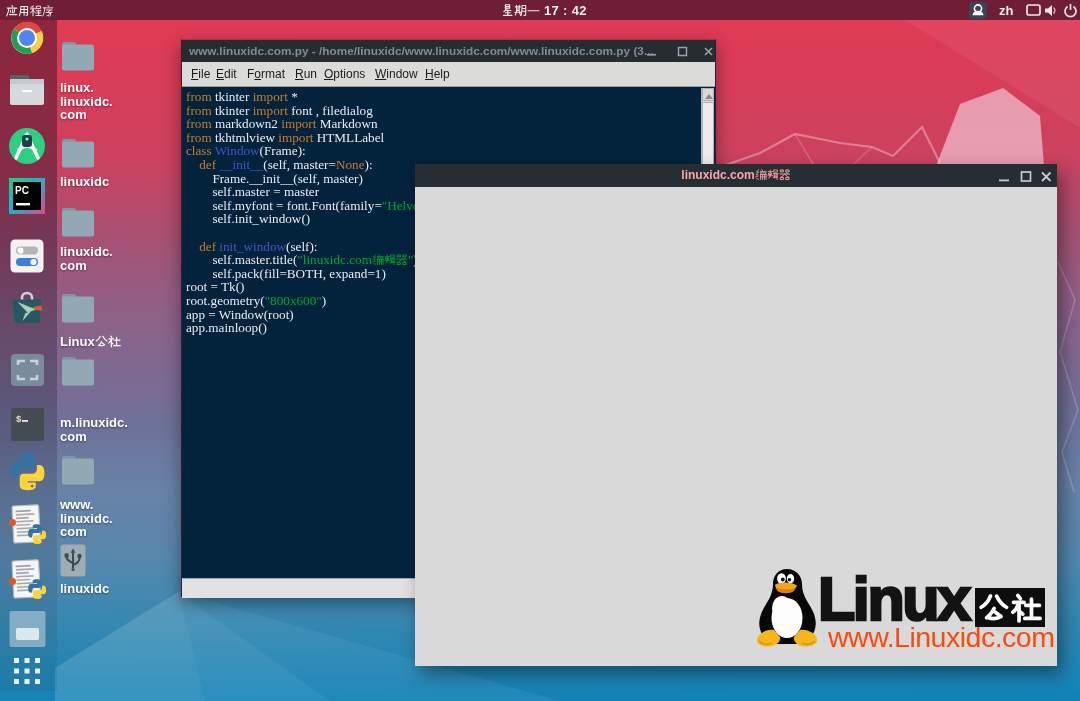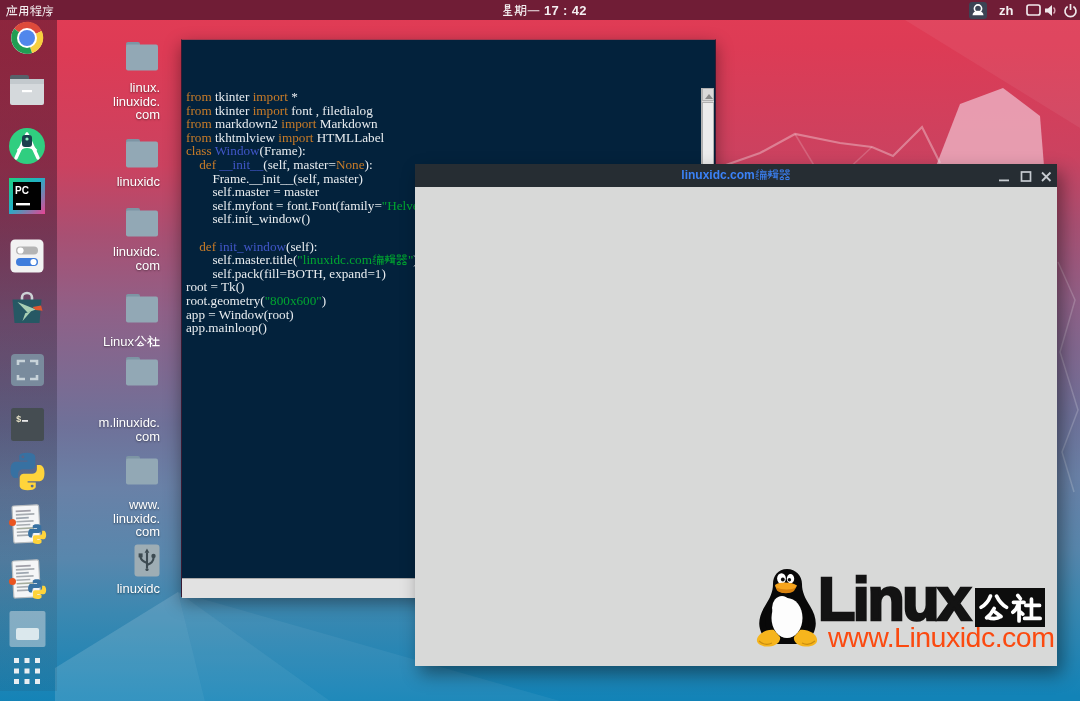--- a/index.html
+++ b/index.html
@@ -12,21 +12,21 @@
   #topbar { position:absolute; left:0; top:0; width:1080px; height:20px; background:#701d36; z-index:40; color:#f3eef0; font-size:13px; }
   #tb-left { position:absolute; left:6px; top:3px; }
   #tb-clock { position:absolute; left:501px; top:3px; font-weight:bold; letter-spacing:0.3px;}
 
   
   #dock { position:absolute; left:0; top:10px; width:57px; height:681px; background:linear-gradient(180deg, rgba(42,12,34,0.46) 0%, rgba(42,16,40,0.42) 30%, rgba(32,28,48,0.30) 55%, rgba(38,56,76,0.17) 80%, rgba(40,68,88,0.13) 100%); z-index:30; }
   .dk { position:absolute; left:8px; width:38px; height:38px; }
   .dot { position:absolute; left:1px; width:7px; height:7px; border-radius:50%; background:#e95420; }
 
   
-  .dico { position:absolute; left:60px; width:100px; text-align:right; z-index:5; }
+  .dico { position:absolute; left:60px; width:100px; text-align:left; z-index:5;font-weight:bold; }
   .dico .lbl { color:#fff; font-size:13px; line-height:13.7px; text-shadow:0 1px 2px rgba(0,0,0,0.45); margin-top:3px; }
 
   
   #idle { position:absolute; left:181px; top:39px; width:535px; height:558px; z-index:10;
           box-shadow:0 6px 16px rgba(0,0,0,0.40); border:1px solid rgba(90,22,44,0.62); border-top:1px solid rgba(178,58,80,0.9); background:#03223c; }
   #idle-title { position:absolute; left:0; top:0; width:100%; height:22px; background:#272c31; color:#828a93; font-size:11.8px; font-weight:bold; }
   #idle-title .t { position:absolute; left:7px; top:3px; white-space:nowrap; }
   #idle-menu { position:absolute; left:0; top:22px; width:100%; height:25px; background:#dbdbda; border-bottom:1px solid #a0a0a0; color:#1b1b1b; font-size:12px; }
   #idle-menu span { position:absolute; top:5px; }
   #idle-menu u { text-decoration:underline; }
@@ -36,21 +36,21 @@
   .kw { color:#c97c28; }
   .df { color:#4156c8; }
   .st { color:#00a530; }
   #idle-status { position:absolute; left:0; top:538px; width:100%; height:20px; background:#e2e2e2; border-top:1px solid #aaa; }
   #idle-sb { position:absolute; right:1px; top:48px; width:13px; height:490px; background:#d9d9d9; border-left:1px solid #b5b5b5; }
   #idle-sb .btn { position:absolute; top:0; left:0; width:12px; height:13px; background:#d9d9d9; border:1px solid #b0b0b0; }
   #idle-sb .thumb { position:absolute; top:14px; left:0; width:12px; height:120px; background:#ececec; border:1px solid #b0b0b0; }
 
   
   #win2 { position:absolute; left:415px; top:164px; width:642px; height:502px; z-index:20; box-shadow:5px 8px 17px rgba(0,0,0,0.42); }
-  #win2-title { position:absolute; left:0; top:0; width:100%; height:23px; background:#262d33; color:#3b82f6; font-size:12px; font-weight:bold; text-align:center; }
+  #win2-title { position:absolute; left:0; top:0; width:100%; height:23px; background:#262d33; color:#fca5a5; font-size:12px; font-weight:bold; text-align:center; }
   #win2-body { position:absolute; left:0; top:23px; width:100%; height:479px; background:#d8d9d8; }
 
   
   #wm { position:absolute; left:337px; top:398px; width:300px; height:100px; }
   #wm-linux { position:absolute; left:66px; top:2px; font-size:61px; font-weight:bold; color:#131313; letter-spacing:-2.4px; -webkit-text-stroke:2.6px #131313; }
   #wm-box { position:absolute; left:223px; top:26px; width:70px; height:39px; background:#0d0d0d; color:#fff; }
   #wm-url { position:absolute; left:68px; top:59px; font-size:28.5px; color:#fb4a10; white-space:nowrap; letter-spacing:-0.5px;margin-left:8px; }
 </style>
 </head>
 <body>
@@ -357,20 +357,41 @@
           <path d="M10.6,8.8 L13,4.5 L15.4,8.8 Z" fill="#3d4b52"></path>
           <rect x="4.6" y="9.4" width="4" height="4" fill="#3d4b52"></rect>
           <circle cx="19.5" cy="12" r="2.2" fill="#3d4b52"></circle>
           <circle cx="13" cy="25.5" r="1.6" fill="#3d4b52"></circle>
         </svg>
     <div class="lbl" style="margin-top:1px">linuxidc</div>
   </div>
 </div>
 
 <div id="idle">
+  <div id="idle-title">
+    <span class="t" style="top:4px">www.linuxidc.com.py - /home/linuxidc/www.linuxidc.com/www.linuxidc.com.py (3...</span>
+    <svg class="abs" style="left:464px;top:6px" width="11" height="11">
+          <rect x="1" y="8" width="9" height="1.6" fill="#9aa1a8"></rect>
+        </svg>
+    <svg class="abs" style="left:495px;top:6px" width="11" height="11">
+          <rect x="1.5" y="1.5" width="8" height="8" fill="none" stroke="#9aa1a8" stroke-width="1.5"></rect>
+        </svg>
+    <svg class="abs" style="left:521px;top:6px" width="11" height="11">
+          <path d="M2,2 L9,9 M9,2 L2,9" stroke="#9aa1a8" stroke-width="1.6"></path>
+        </svg>
+  </div>
+  <div id="idle-menu">
+    <span style="left:9px"><u>F</u>ile</span>
+    <span style="left:34px"><u>E</u>dit</span>
+    <span style="left:65px">F<u>o</u>rmat</span>
+    <span style="left:113px"><u>R</u>un</span>
+    <span style="left:142px"><u>O</u>ptions</span>
+    <span style="left:193px"><u>W</u>indow</span>
+    <span style="left:243px"><u>H</u>elp</span>
+  </div>
   <div id="idle-code">
         <pre><span class="kw">from</span> tkinter <span class="kw">import</span> *
 <span class="kw">from</span> tkinter <span class="kw">import</span> font , filedialog
 <span class="kw">from</span> markdown2 <span class="kw">import</span> Markdown
 <span class="kw">from</span> tkhtmlview <span class="kw">import</span> HTMLLabel
 <span class="kw">class</span> <span class="df">Window</span>(Frame):
     <span class="kw">def</span> <span class="df">__init__</span>(self, master=<span class="kw">None</span>):
         Frame.__init__(self, master)
         self.master = master
         self.myfont = font.Font(family=<span class="st">"Helvetica", size=16</span>)

